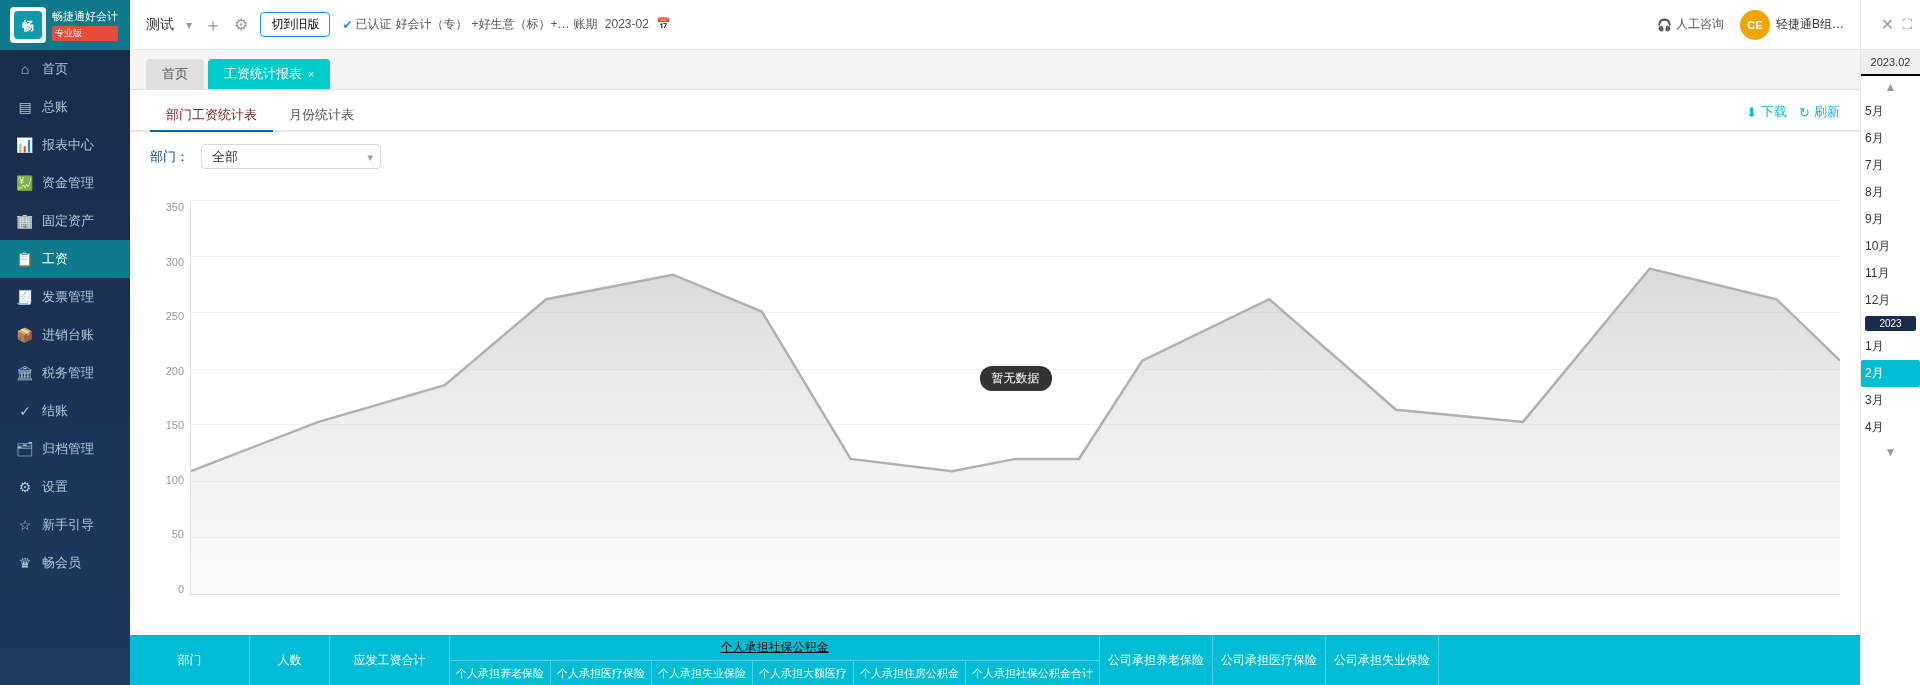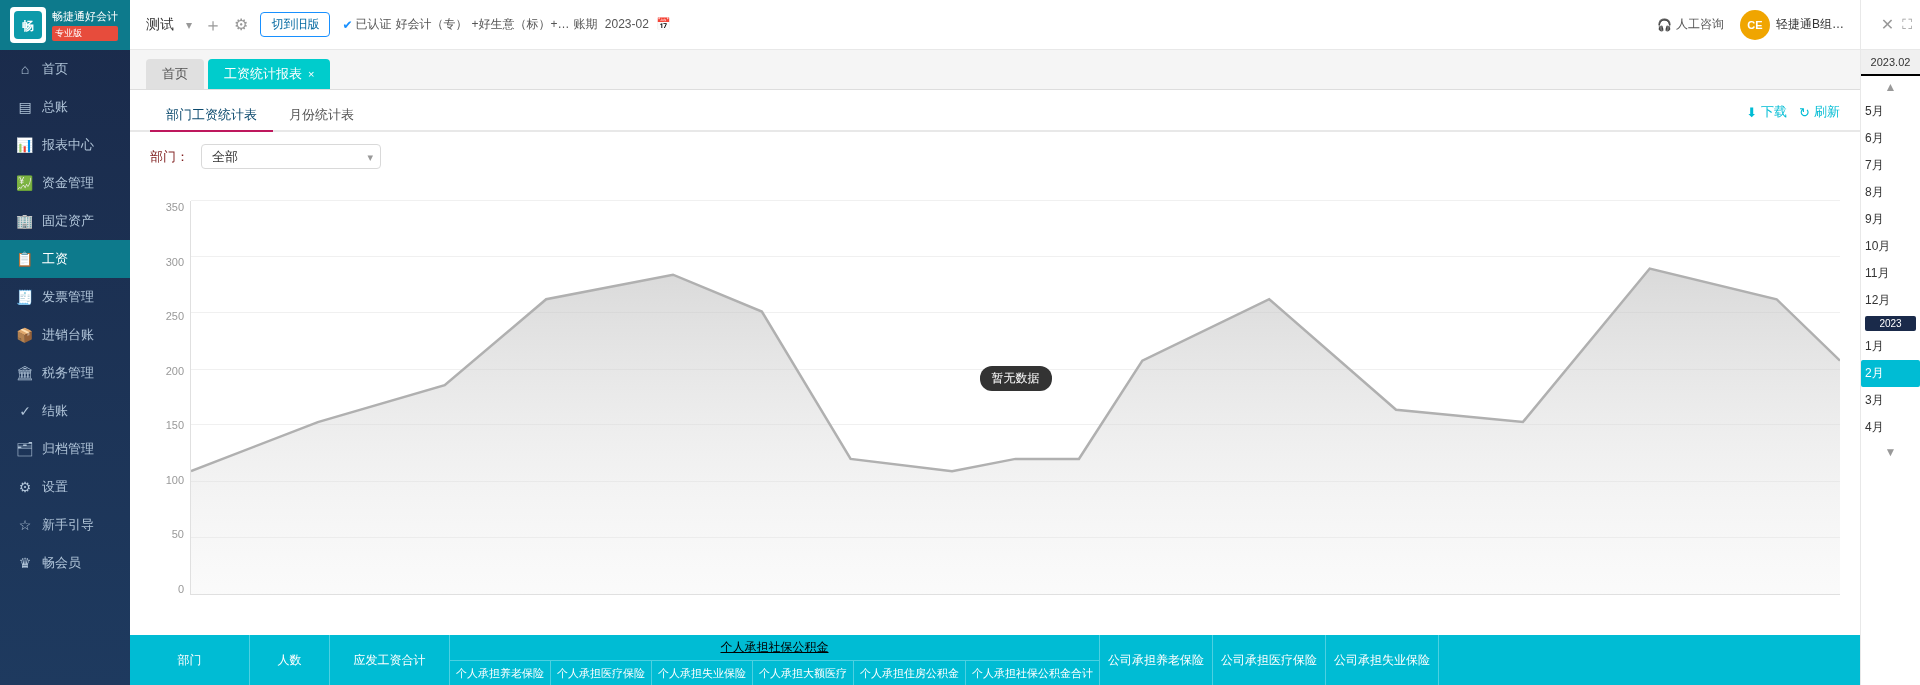--- a/index.html
+++ b/index.html
@@ -84,21 +84,21 @@
       font-weight: 500;
     }
     .topbar-chevron {
       color: #999;
       font-size: 12px;
     }
     .topbar-add { color: #999; font-size: 18px; cursor: pointer; }
     .topbar-settings { color: #999; font-size: 16px; cursor: pointer; }
     .topbar-switch-btn {
       border: 1px solid #1890ff;
-      color: #0369a1;
+      color: #000000;
       background: #fff;
       padding: 3px 10px;
       border-radius: 4px;
       font-size: 12px;
       cursor: pointer;
     }
     .topbar-tags {
       display: flex;
       align-items: center;
       gap: 4px;
@@ -176,22 +176,22 @@
     }
     .sub-tab {
       padding: 6px 16px;
       font-size: 13px;
       color: #555;
       cursor: pointer;
       border-bottom: 2px solid transparent;
       margin-bottom: -2px;
     }
     .sub-tab.active {
-      color: #0c4a6e;
-      border-bottom: 2px solid #be185d;
+      color: #7f1d1d;
+      border-bottom: 2px solid #0369a1;
       font-weight: 500;
     }
     .sub-tab-actions {
       margin-left: auto;
       display: flex;
       align-items: center;
       gap: 12px;
       padding-bottom: 6px;
     }
     .action-btn {
@@ -200,21 +200,21 @@
     }
 
     
     .filter-bar {
       display: flex;
       align-items: center;
       gap: 12px;
       padding: 12px 20px;
       flex-shrink: 0;
     }
-    .filter-label { font-size: 13px; color: #7f1d1d; }
+    .filter-label { font-size: 13px; color: #0c4a6e; }
     .filter-select {
       border: 1px solid #d9d9d9;
       border-radius: 4px;
       padding: 4px 28px 4px 10px;
       font-size: 13px;
       color: #333;
       background: #fff;
       appearance: none;
       width: 180px;
       cursor: pointer;

